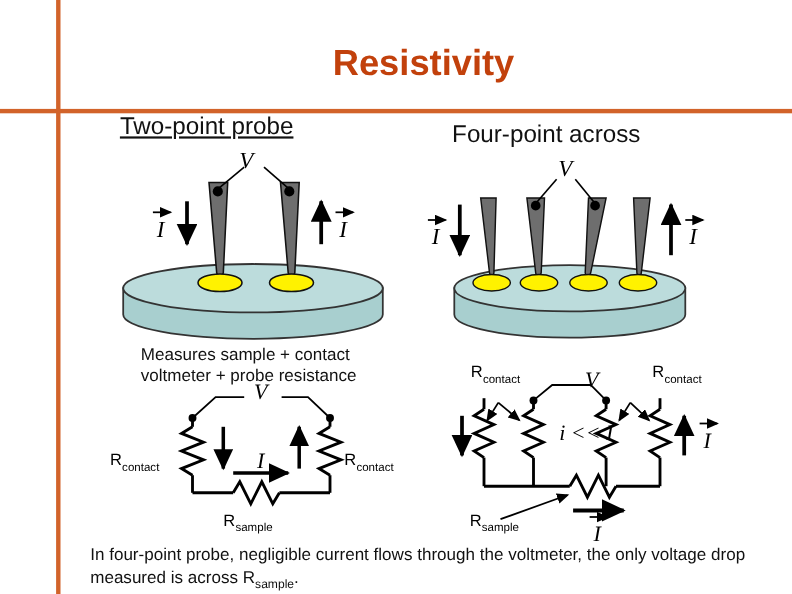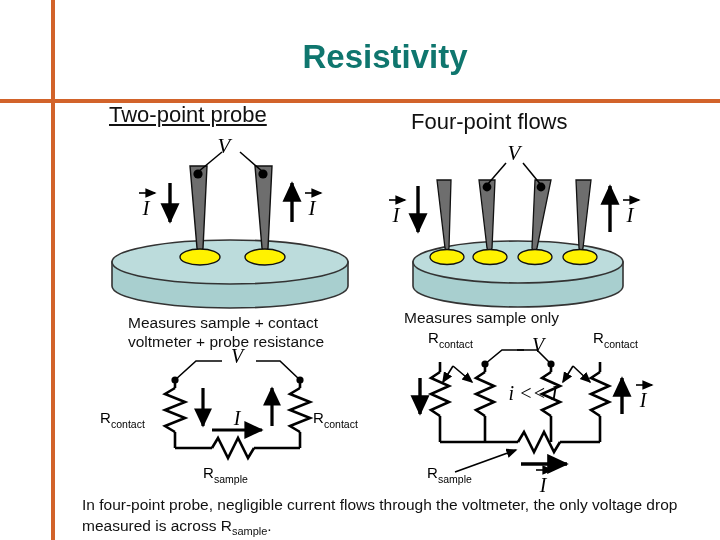--- a/index.html
+++ b/index.html
@@ -32,21 +32,21 @@
     background: #D2632A;
   }
   #title {
     position: absolute;
     left: 60px;
     top: 38px;
     width: 650px;
     text-align: center;
     font-size: 33px;
     font-weight: bold;
-    color: #0f766e;
+    color: #c2410c;
     letter-spacing: 0px;
     font-family: "Liberation Sans", sans-serif;
   }
   .heading {
     position: absolute;
     font-size: 22px;
     color: #111111;
     font-family: "Liberation Sans", sans-serif;
     white-space: nowrap;
   }
@@ -92,25 +92,24 @@
 <body>
 
 <div id="slide">
 
   <div class="accent-v"></div>
   <div class="accent-h"></div>
 
   <div id="title">Resistivity</div>
 
   <div class="heading" id="heading-two">Two-point probe</div>
-  <div class="heading" id="heading-four">Four-point flows</div>
+  <div class="heading" id="heading-four">Four-point across</div>
 
   <div class="caption" id="caption-two">Measures sample + contact
 voltmeter + probe resistance</div>
-  <div class="caption" id="caption-four">Measures sample only</div>
 
   <svg class="svg-layer" viewBox="0 0 720 540">
     <defs>
       <marker id="arrowThin" markerWidth="8" markerHeight="8" refX="6" refY="3" orient="auto">
         <path d="M0,0 L7,3 L0,6 z" fill="#000"></path>
       </marker>
       <marker id="arrowThick" markerWidth="7" markerHeight="7" refX="5.5" refY="2.8" orient="auto">
         <path d="M0,0 L6,2.8 L0,5.6 z" fill="#000"></path>
       </marker>
     </defs>

